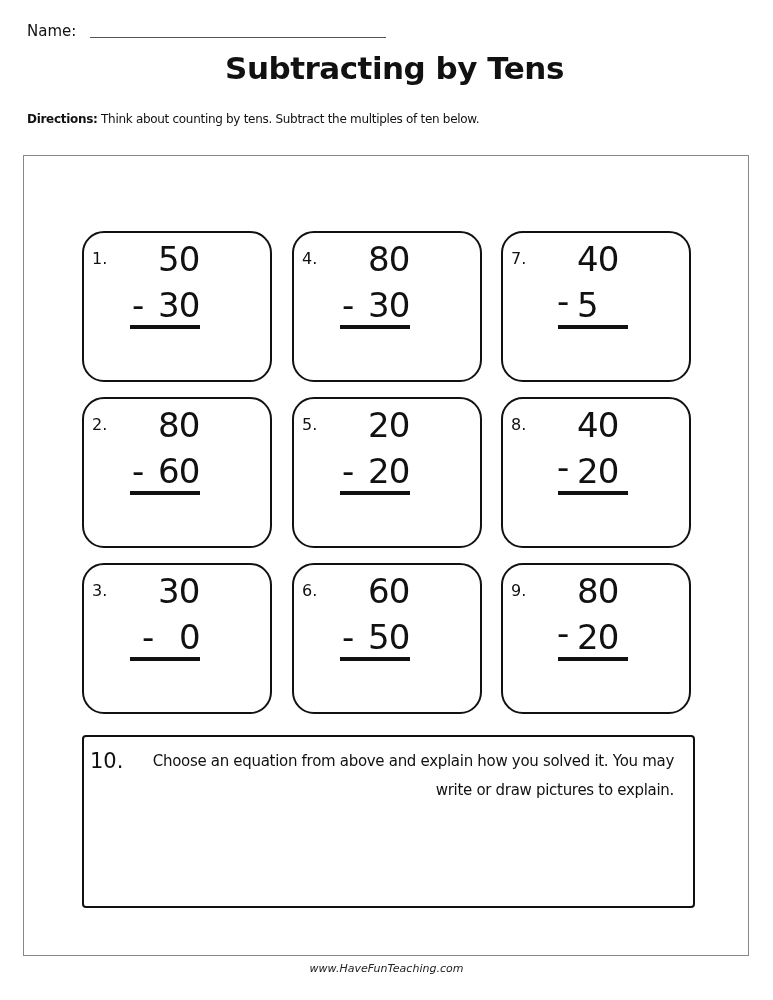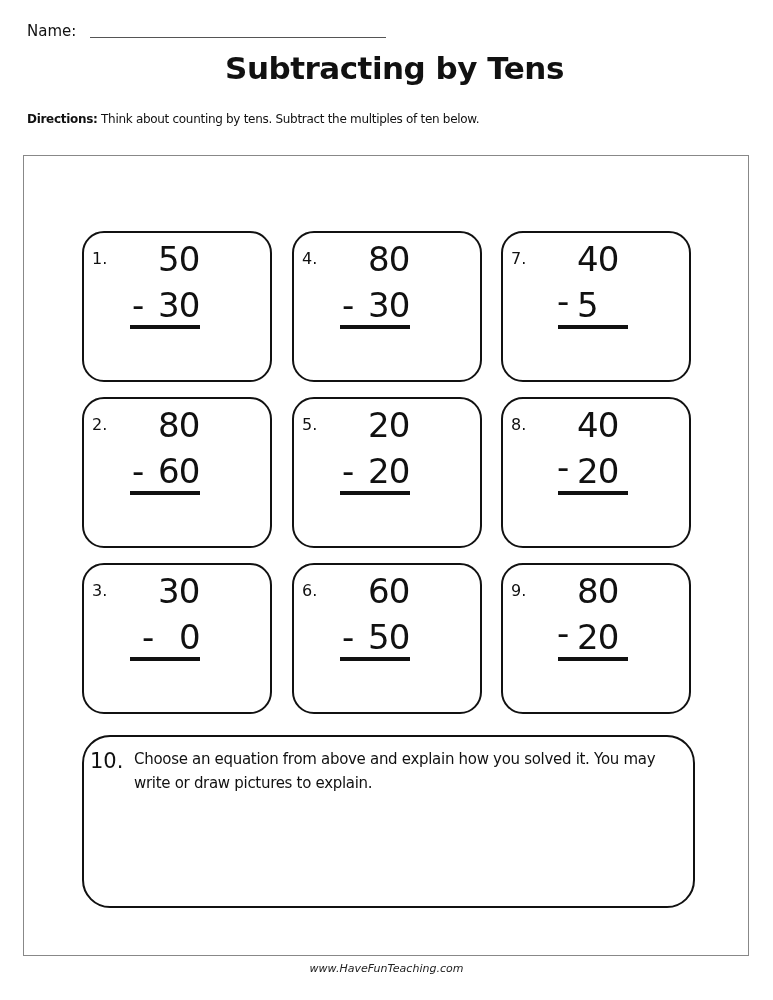--- a/index.html
+++ b/index.html
@@ -9,23 +9,23 @@
   .title { position:absolute; left:0; width:773px; top:50px; text-align:center; font-size:31px; font-weight:bold; letter-spacing:-0.5px;padding-left:8px; }
   .directions { position:absolute; left:27px; top:112px; font-size:12px; letter-spacing:-0.3px; }
   .directions b { font-weight:bold; }
   .frame { position:absolute; left:23px; top:155px; width:726px; height:801px; border:1.5px solid #888; box-sizing:border-box; }
   .box { position:absolute; width:190px; height:151px; border:2.5px solid #111; border-radius:22px; box-sizing:border-box; }
   .num { position:absolute; left:8px; top:16px; font-size:16px; }
   .top { position:absolute; left:74px; top:6px; font-size:34px; font-family:"DejaVu Sans", sans-serif; font-weight:normal; letter-spacing:-1px; }
   .underline { position:absolute; left:46px; top:92px; width:70px; height:4px; background:#111; }
   .minus { position:absolute; left:48px; top:52px; font-size:34px; }
   .sub { position:absolute; left:74px; top:52px; font-size:34px; letter-spacing:-1px; }
-  .box10 { position:absolute; left:82px; top:735px; width:613px; height:173px; border:2.5px solid #111; border-radius:28px; box-sizing:border-box; }
+  .box10 { position:absolute; left:82px; top:735px; width:613px; height:173px; border:2.5px solid #111; border-radius:4px; box-sizing:border-box;text-align:right; }
   .num10 { position:absolute; left:6px; top:12px; font-size:21px; }
-  .q10 { position:absolute; left:50px; top:10px; width:540px; font-size:15px; line-height:24px; letter-spacing:-0.3px; }
+  .q10 { position:absolute; left:50px; top:10px; width:540px; font-size:15px; line-height:29px; letter-spacing:-0.3px; }
   .footer { position:absolute; left:0; width:773px; top:962px; text-align:center; font-size:11px; color:#222;font-style:italic; }
 </style>
 </head>
 <body>
 
 <div class="name-label">Name:</div>
 <div class="name-line"></div>
 <div class="title">Subtracting by Tens</div>
 <div class="directions"><b>Directions:</b><span> Think about counting by tens.  Subtract the multiples of ten below.</span></div>
 

